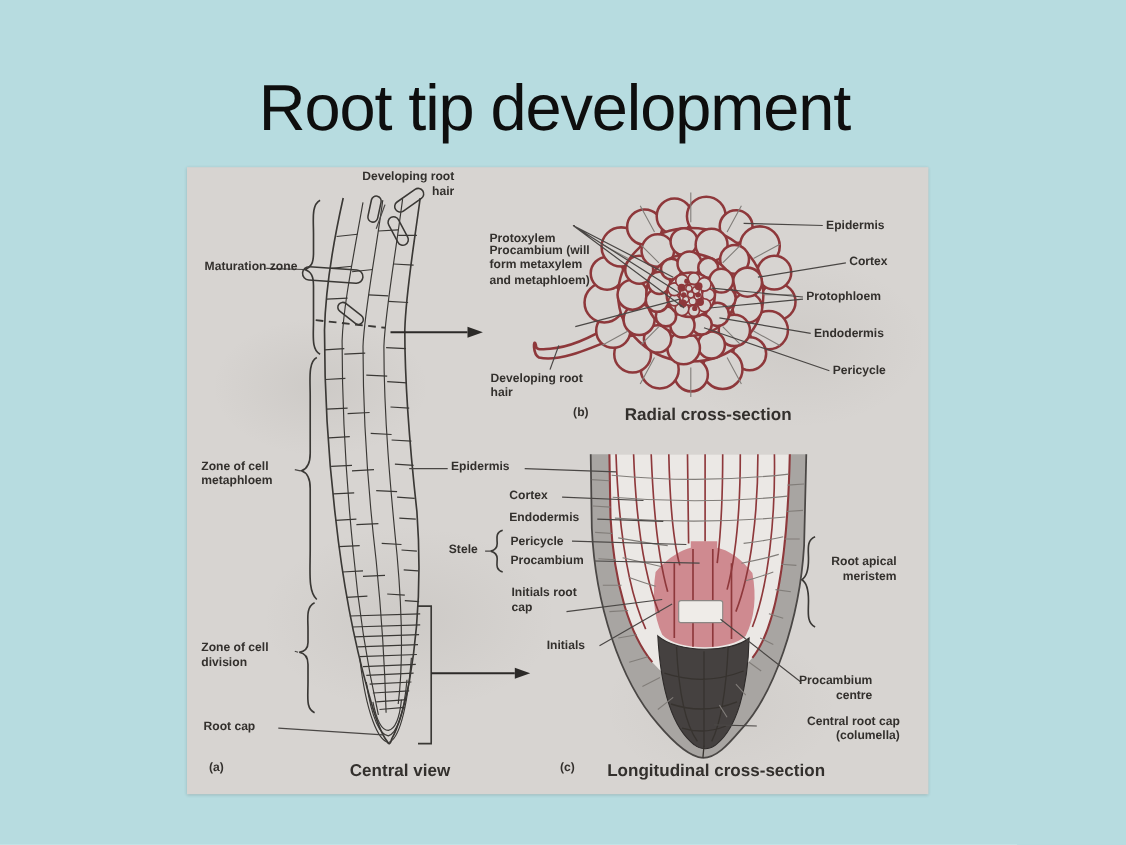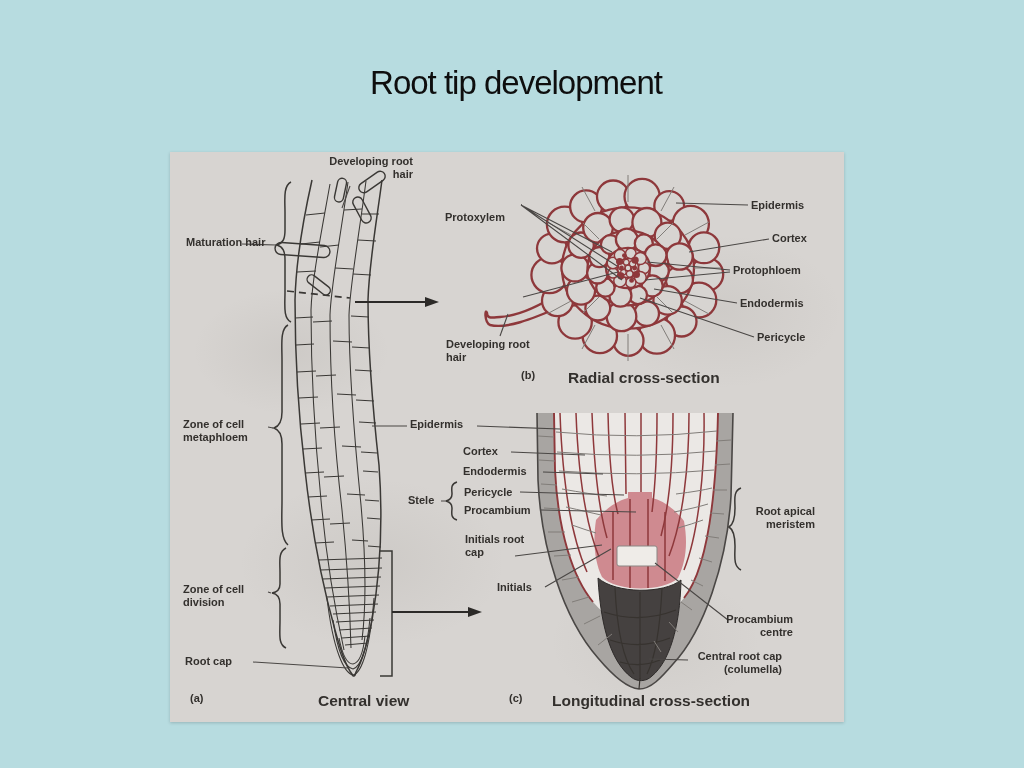--- a/index.html
+++ b/index.html
@@ -3,22 +3,22 @@
 <meta charset="utf-8">
 <style>
   :root{
     --slide-bg:#b7dce0; --paper:#d7d4d1; --ink:#8e383b; --pink:#cf8a90;
     --gray:#a8a5a2; --dark:#454140; --line:#4a4745; --text:#33302d;
     --title:#0e0e0e; --cells:#ebe8e5;
   }
   *{margin:0;padding:0;box-sizing:border-box}
   body{width:1024px;height:768px;overflow:hidden;font-family:"Liberation Sans",sans-serif}
   .slide{position:relative;width:1024px;height:768px;background:var(--slide-bg)}
-  .title{position:absolute;left:12px;top:64px;width:1008px;text-align:center;
-         font-size:33px;font-weight:400;letter-spacing:-1px;color:var(--title)}
+  .title{position:absolute;left:0;top:64px;width:1008px;text-align:center;
+         font-size:59px;font-weight:400;letter-spacing:-1px;color:var(--title)}
   .figure{position:absolute;left:170px;top:152px;width:674px;height:570px;
     background:
       radial-gradient(140px 90px at 18% 35%, rgba(120,115,108,.10), transparent 70%),
       radial-gradient(170px 110px at 82% 28%, rgba(120,115,108,.09), transparent 70%),
       radial-gradient(190px 120px at 30% 72%, rgba(120,115,108,.10), transparent 70%),
       radial-gradient(150px 100px at 72% 86%, rgba(120,115,108,.07), transparent 70%),
       var(--paper);
     box-shadow:0 1px 3px rgba(0,0,0,.18)}
   .art{position:absolute;left:0;top:0}
   .lbl{position:absolute;font-size:11px;line-height:1.22;font-weight:600;color:var(--text)}
@@ -238,44 +238,45 @@
         <path class="thin" d="M521,205 L612,252 M521,205 L617,266 M521,205 L622,280"></path>
         <path class="thin" d="M523,297 L618,272"></path>
         <path class="thin" d="M500,336 L508,314"></path>
         <path class="thin" d="M748,205 L676,203 M769,239 L689,252 M730,270 L647,262 M730,272 L645,280 M737,303 L654,289 M754,337 L640,298"></path>
         <path class="thin" d="M511,452 L585,455 M543,472 L603,474 M441,501 L446,501 M520,492 L624,495 M541,510 L636,512"></path>
         <path class="thin" d="M515,556 L602,545 M545,587 L611,549 M728,620 L655,563 M688,660 L649,659"></path>
       </g>
     </svg>
 
     <div class="lbl r" style="left:159px;top:3px;width:84px">Developing root hair</div>
-    <div class="lbl" style="left:16px;top:84px;width:88px">Maturation hair</div>
+    <div class="lbl" style="left:16px;top:84px;width:88px">Maturation zone</div>
     <div class="lbl" style="left:13px;top:266px;width:96px">Zone of cell metaphloem</div>
     <div class="lbl" style="left:13px;top:431px;width:96px">Zone of cell division</div>
     <div class="lbl nw" style="left:15px;top:503px">Root cap</div>
     <div class="lbl nw" style="left:20px;top:540px">(a)</div>
     <div class="lbl cap nw" style="left:148px;top:540px">Central view</div>
     <div class="lbl nw" style="left:240px;top:266px">Epidermis</div>
 
     <div class="lbl nw" style="left:275px;top:59px">Protoxylem</div>
+    <div class="lbl" style="left:275px;top:70px;width:94px">Procambium (will form metaxylem and metaphloem)</div>
     <div class="lbl" style="left:276px;top:186px;width:86px">Developing root hair</div>
     <div class="lbl nw" style="left:351px;top:217px">(b)</div>
     <div class="lbl cap nw" style="left:398px;top:217px">Radial cross-section</div>
     <div class="lbl nw" style="left:581px;top:47px">Epidermis</div>
     <div class="lbl nw" style="left:602px;top:80px">Cortex</div>
     <div class="lbl nw" style="left:563px;top:112px">Protophloem</div>
     <div class="lbl nw" style="left:570px;top:145px">Endodermis</div>
     <div class="lbl nw" style="left:587px;top:179px">Pericycle</div>
 
     <div class="lbl nw" style="left:293px;top:293px">Cortex</div>
     <div class="lbl nw" style="left:293px;top:313px">Endodermis</div>
     <div class="lbl nw" style="left:238px;top:342px">Stele</div>
     <div class="lbl nw" style="left:294px;top:334px">Pericycle</div>
     <div class="lbl nw" style="left:294px;top:352px">Procambium</div>
     <div class="lbl" style="left:295px;top:381px;width:66px">Initials root cap</div>
     <div class="lbl nw" style="left:327px;top:429px">Initials</div>
     <div class="lbl r" style="left:553px;top:353px;width:92px">Root apical meristem</div>
     <div class="lbl r" style="left:539px;top:461px;width:84px">Procambium centre</div>
-    <div class="lbl r" style="left:490px;top:498px;width:122px">Central root cap (columella)</div>
+    <div class="lbl r" style="left:526px;top:498px;width:122px">Central root cap (columella)</div>
     <div class="lbl nw" style="left:339px;top:540px">(c)</div>
     <div class="lbl cap nw" style="left:382px;top:540px">Longitudinal cross-section</div>
   </div>
 </div>
 
 </body></html>

